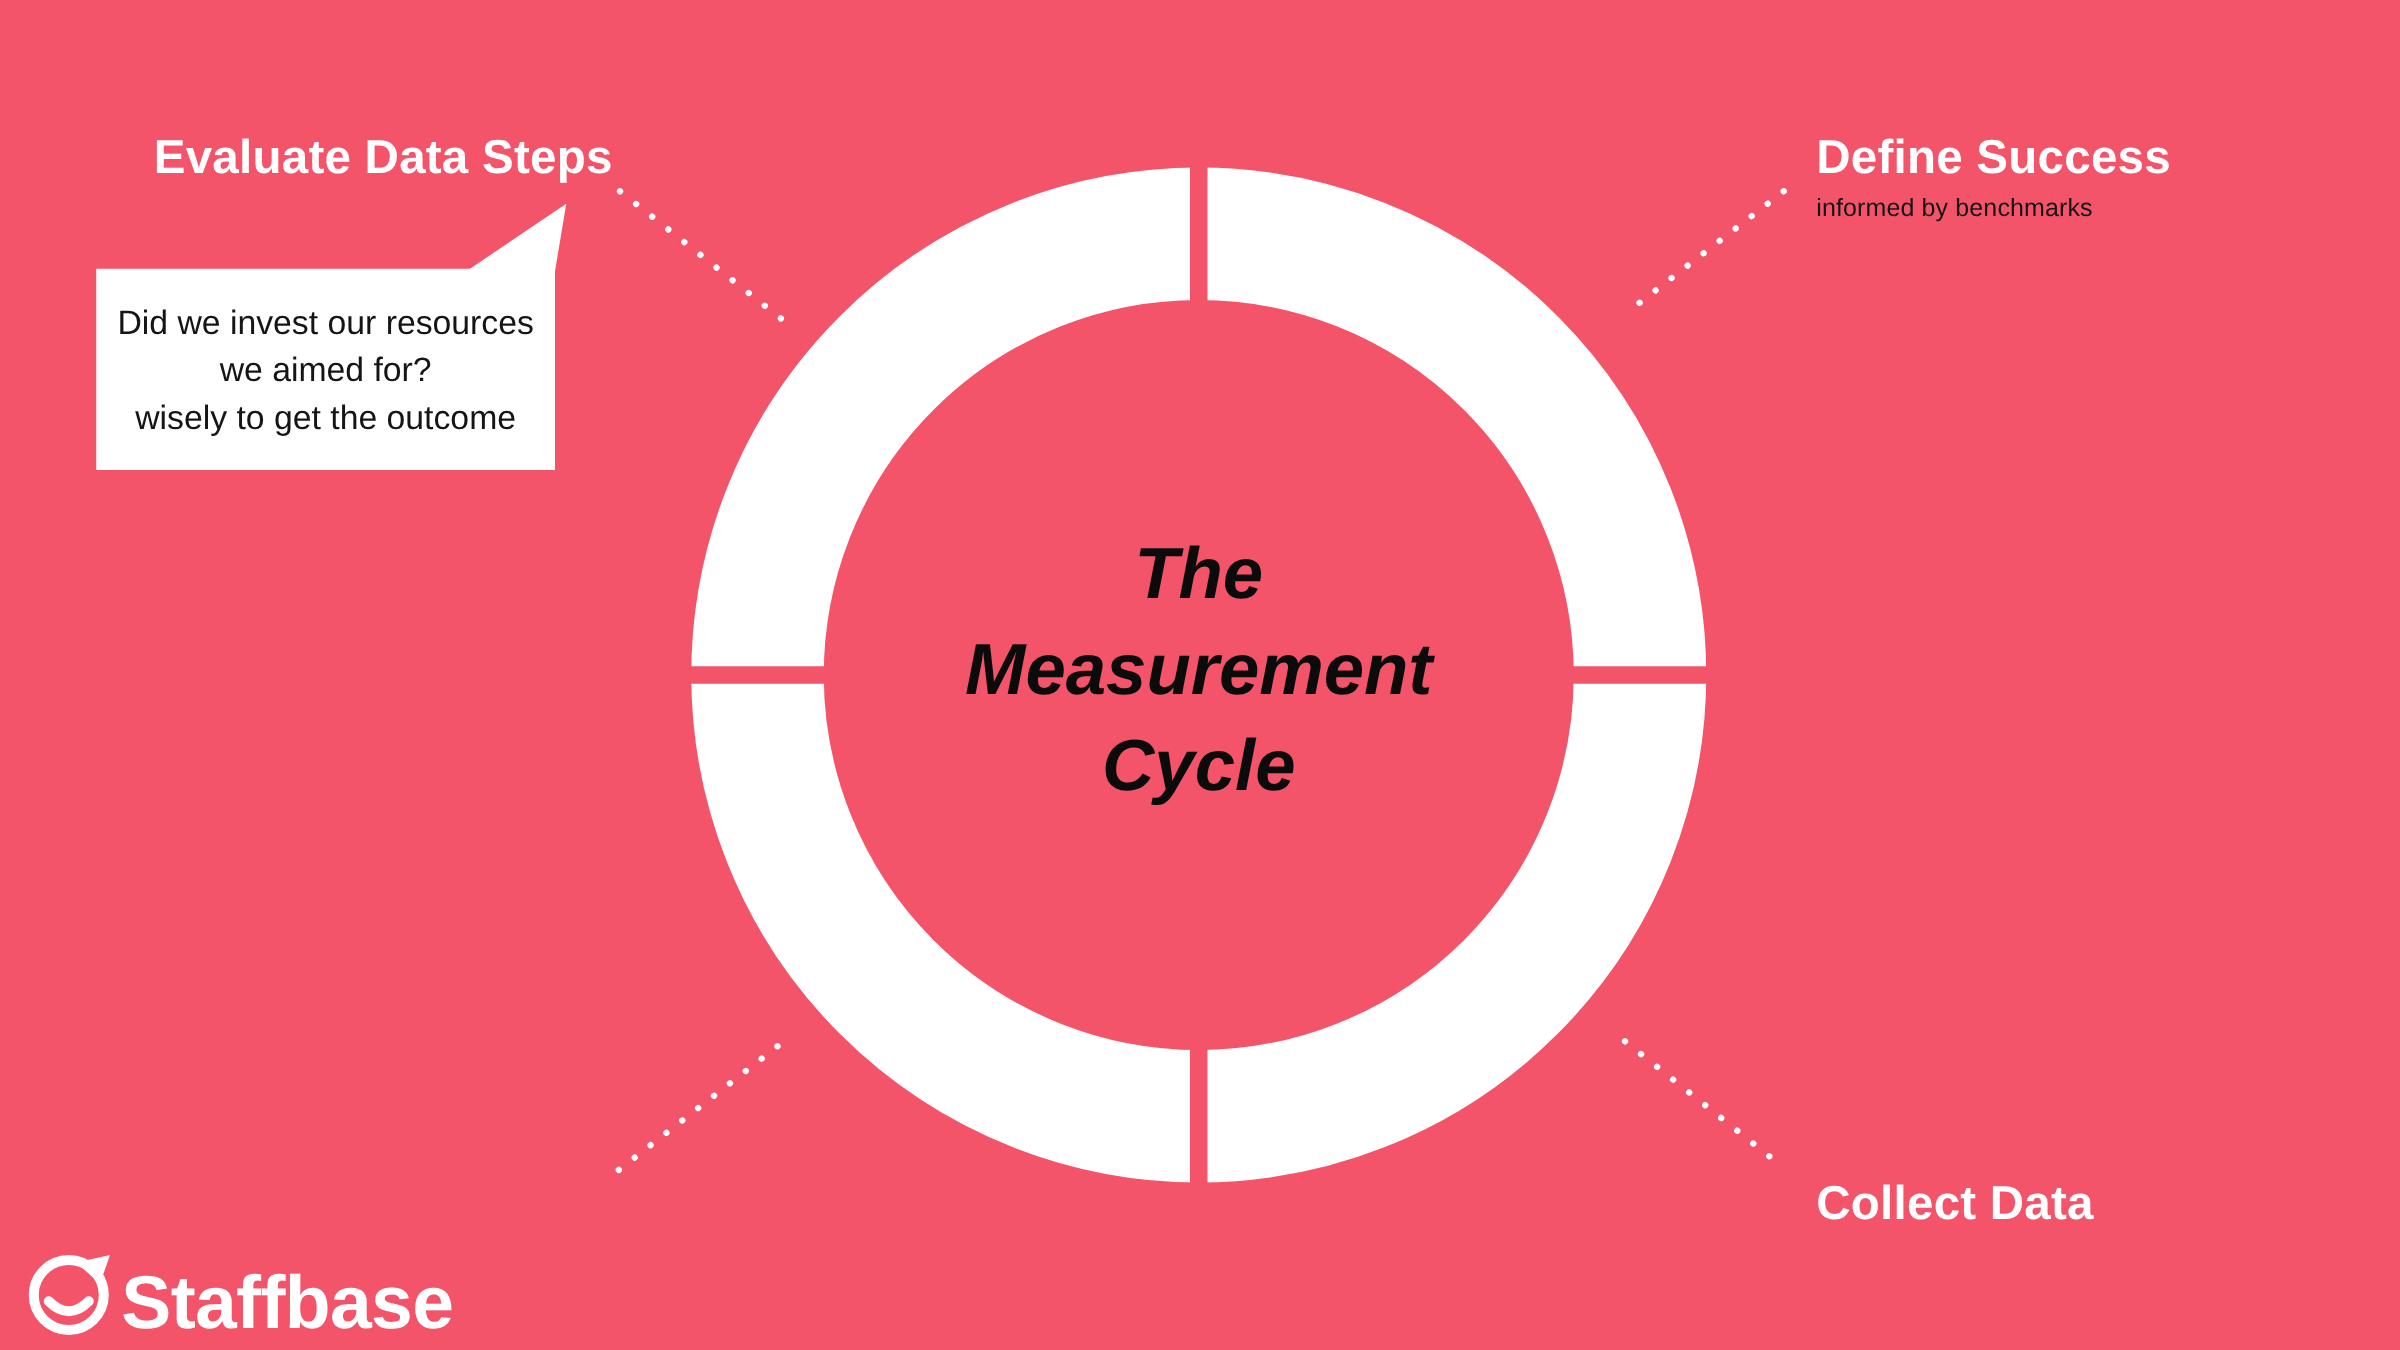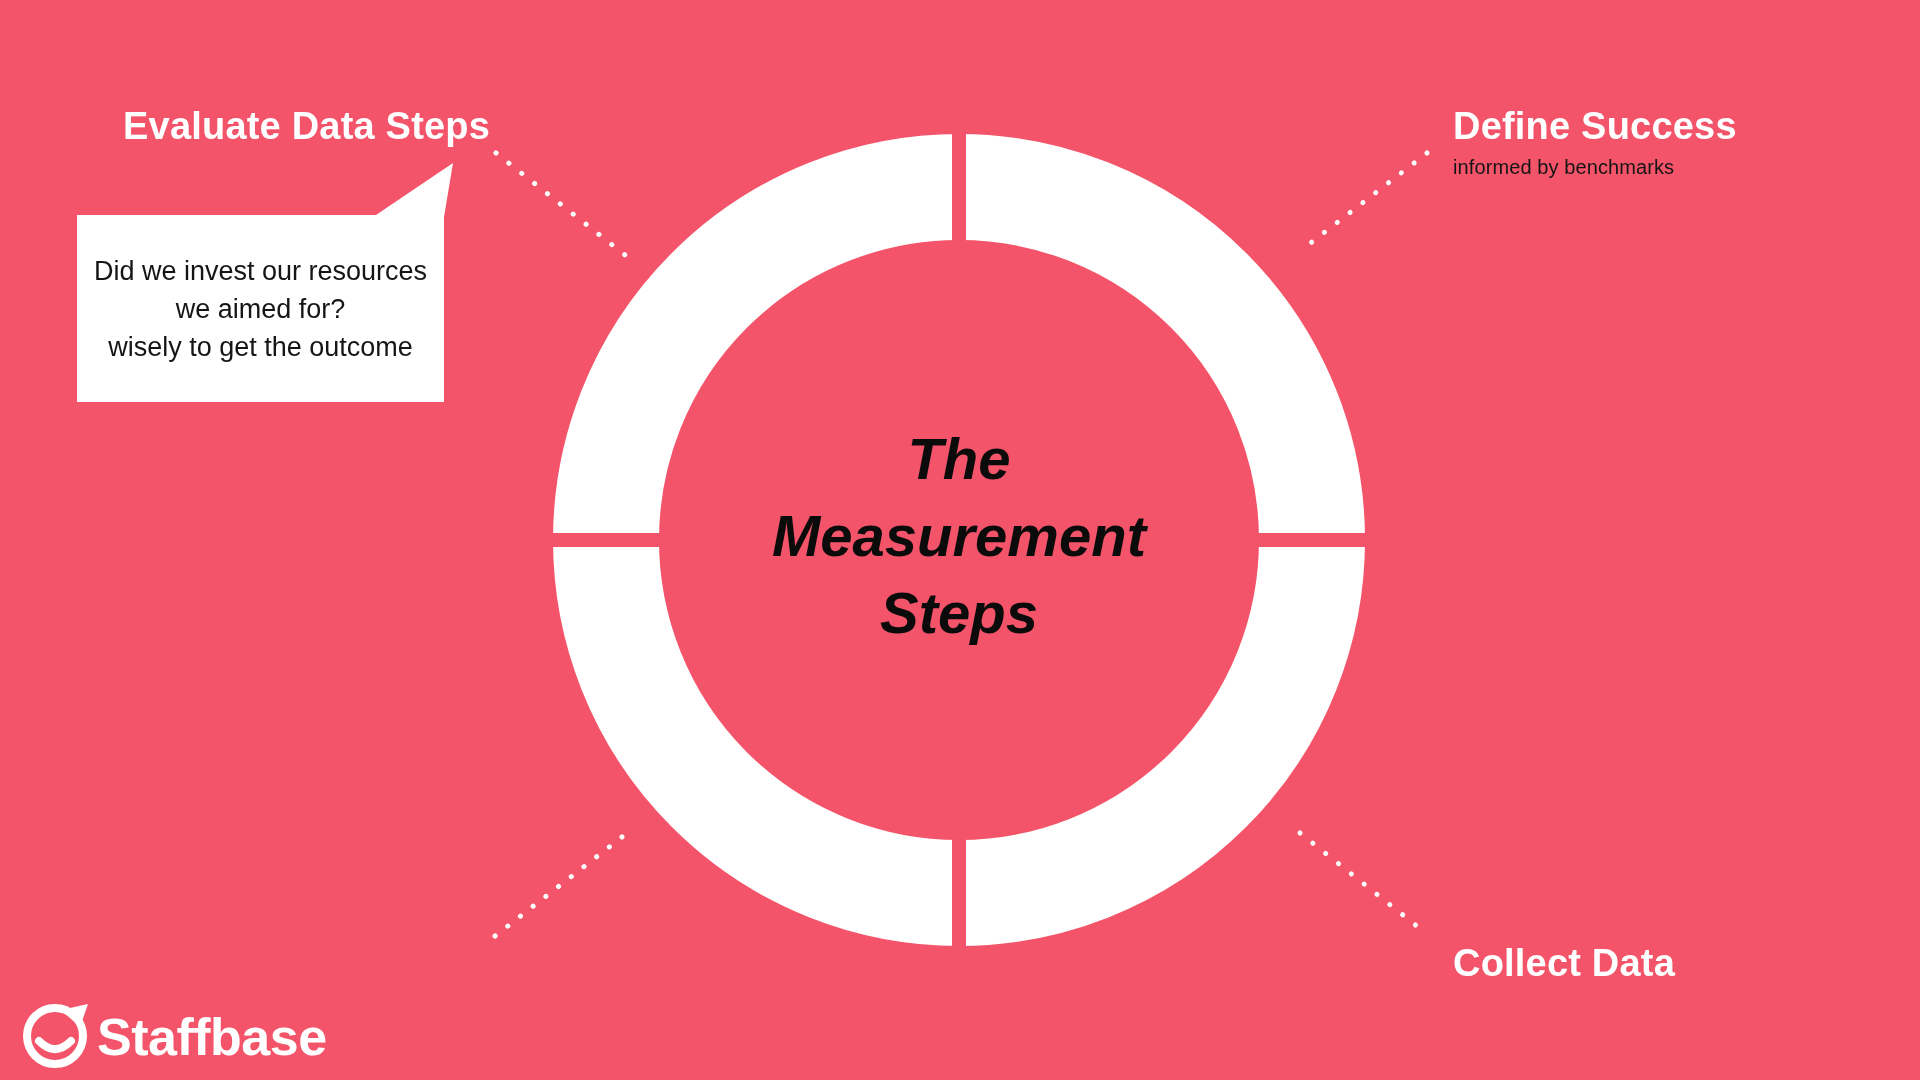--- a/index.html
+++ b/index.html
@@ -44,34 +44,34 @@
     color:#0b0b0b;
     font-size:58px;
     font-weight:700;
     line-height:77px;
     font-style:italic;
   }
   .center-title span{display:block;}
 
   .speech-bubble{
     position:absolute;
-    left:77px;top:215px;width:367px;height:187px;
+    left:77px;top:215px;width:367px;height:161px;
     background:var(--white);
     display:flex;flex-direction:column;justify-content:center;
     text-align:center;
     color:var(--dark);
     font-size:27px;
     line-height:38px;
   }
 
   .brand-wordmark{
     position:absolute;
     left:97px;top:1007px;
     color:var(--white);
-    font-size:52px;
+    font-size:60px;
     font-weight:700;
     letter-spacing:-0.5px;
   }
 </style>
 </head>
 <body>
 
 <div class="canvas">
 
   <svg class="diagram" viewBox="0 0 1920 1080">
@@ -107,21 +107,21 @@
   </div>
 
 
   <div class="step-label" id="label-collect">
     <span>Collect Data</span>
   </div>
 
   <div class="center-title">
     <span>The</span>
     <span>Measurement</span>
-    <span>Steps</span>
+    <span>Cycle</span>
   </div>
 
   <div class="speech-bubble">
     <div>Did we invest our resources</div>
     <div>we aimed for?</div>
     <div>wisely to get the outcome</div>
   </div>
 
   <div class="brand-wordmark">Staffbase</div>
 

